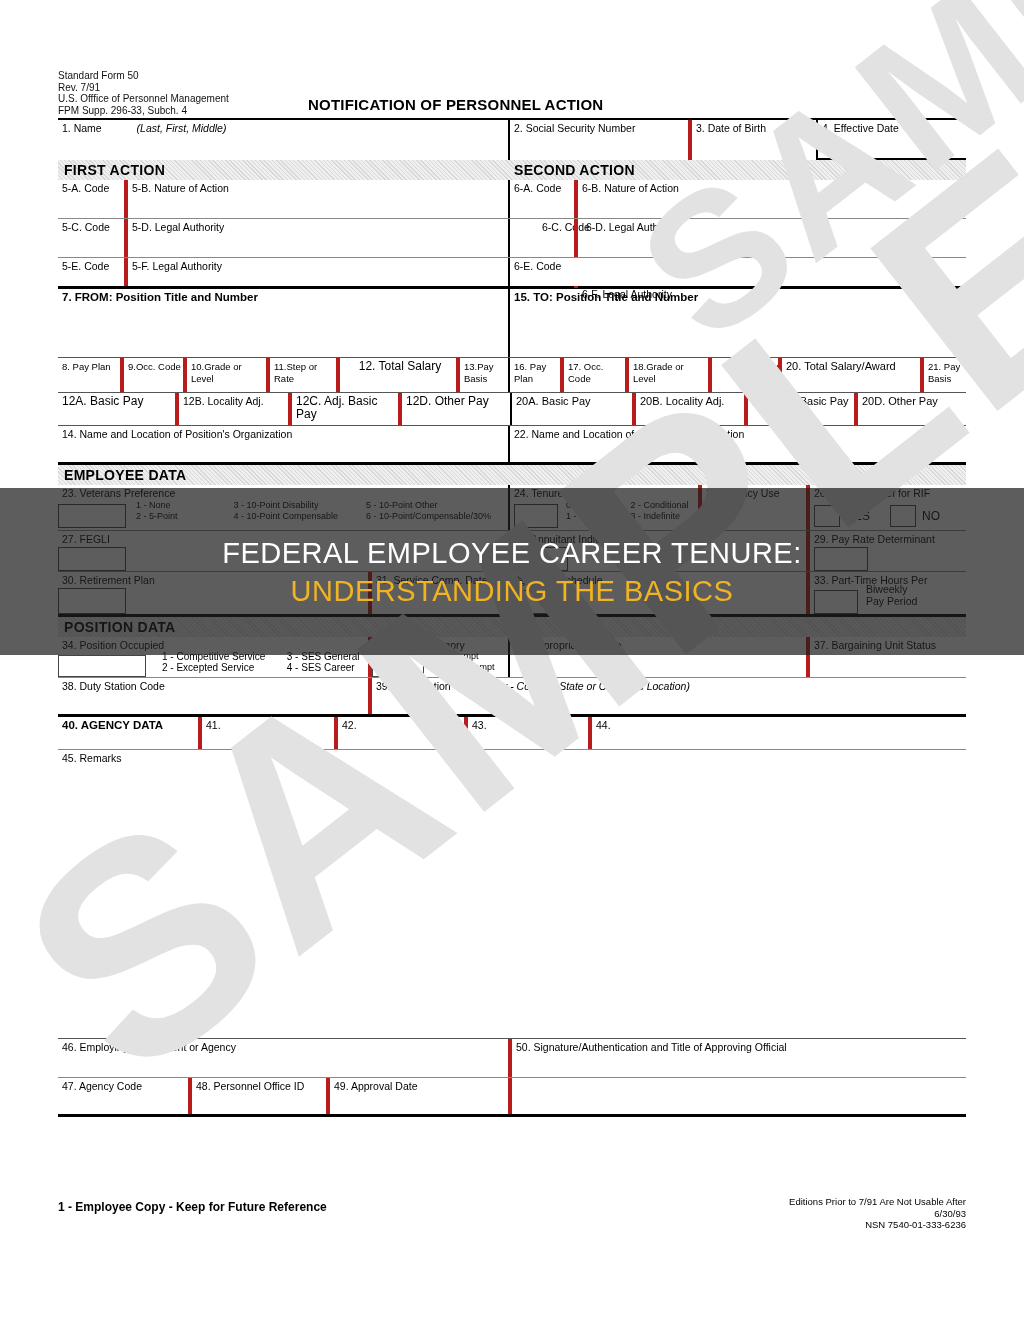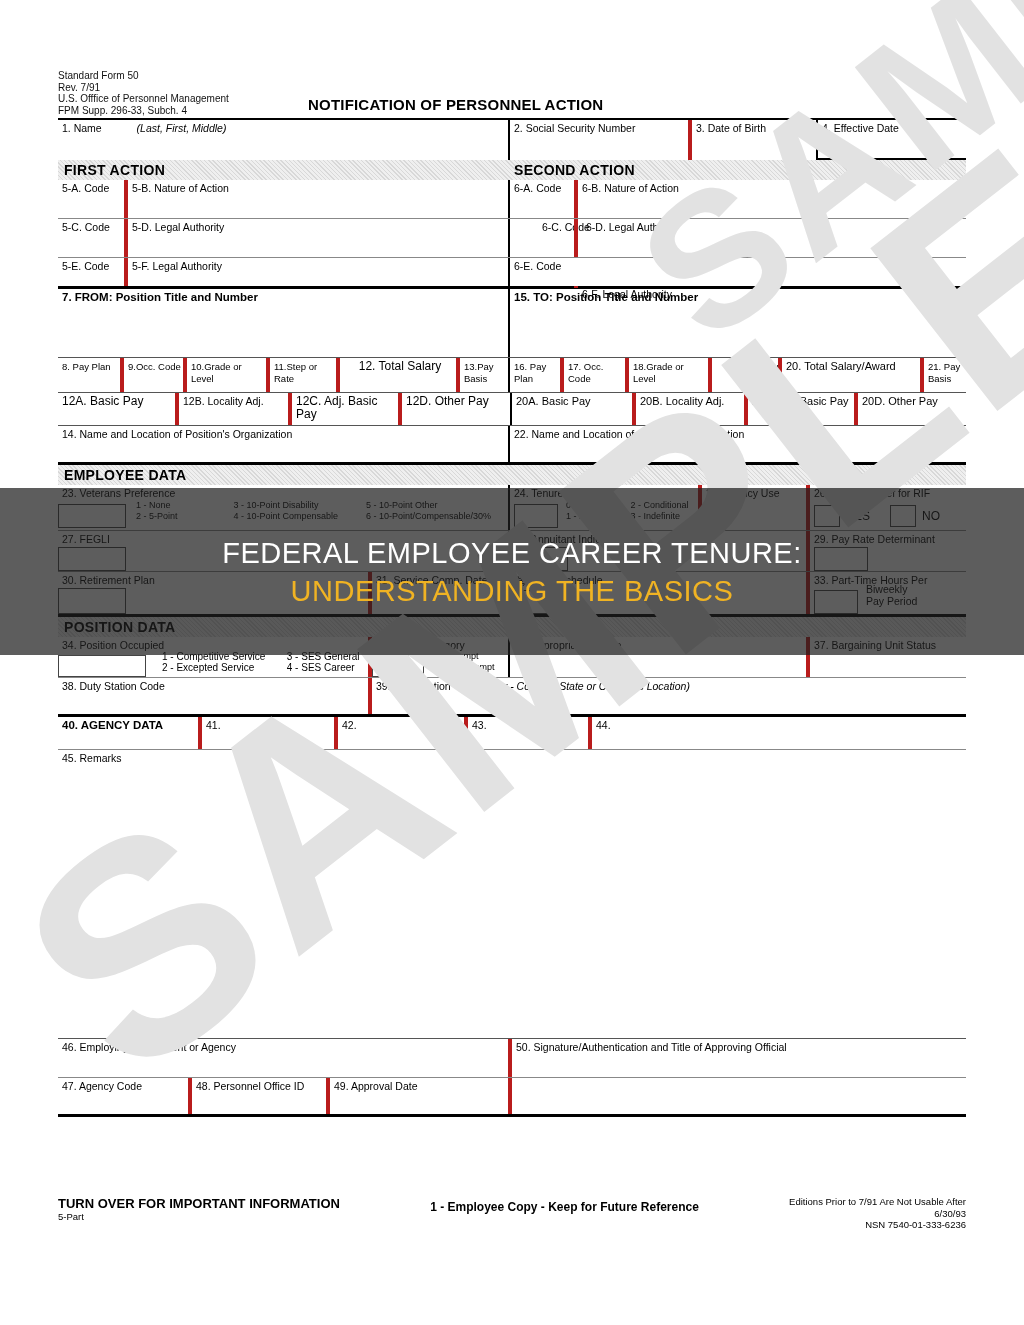--- a/index.html
+++ b/index.html
@@ -363,24 +363,20 @@
       <div class="cell" style="width:130px;"><span class="lbl">47. Agency Code</span></div>
       <div class="cell vline" style="width:138px;"><span class="lbl">48. Personnel Office ID</span></div>
       <div class="cell vline" style="width:182px;"><span class="lbl">49. Approval Date</span></div>
       <div class="cell vline" style="width:458px;"></div>
     </div>
     <div class="rule-thick"></div>
   </div>
 
   <div class="footer">
     <div class="f-row">
-      <div class="f-left">
-        <div class="l1">TURN OVER FOR IMPORTANT INFORMATION</div>
-        <div class="l2">5-Part</div>
-      </div>
       <div class="f-mid">1 - Employee Copy - Keep for Future Reference</div>
       <div class="f-right">
         <div>Editions Prior to 7/91 Are Not Usable After</div>
         <div>6/30/93</div>
         <div>NSN 7540-01-333-6236</div>
       </div>
     </div>
   </div>
 </div>
 

